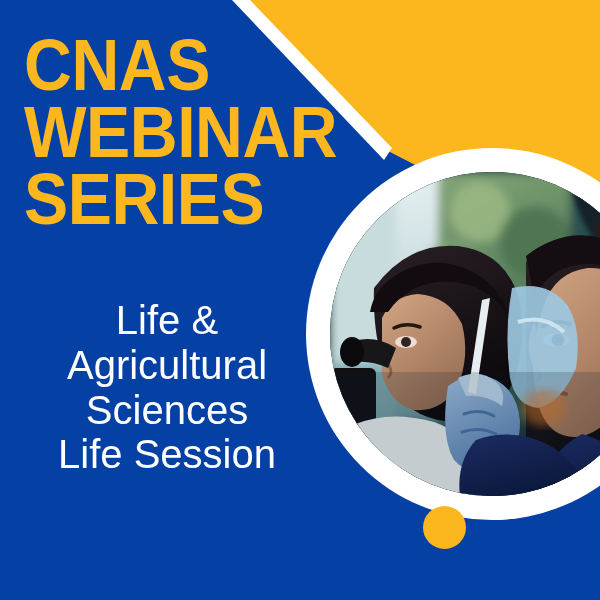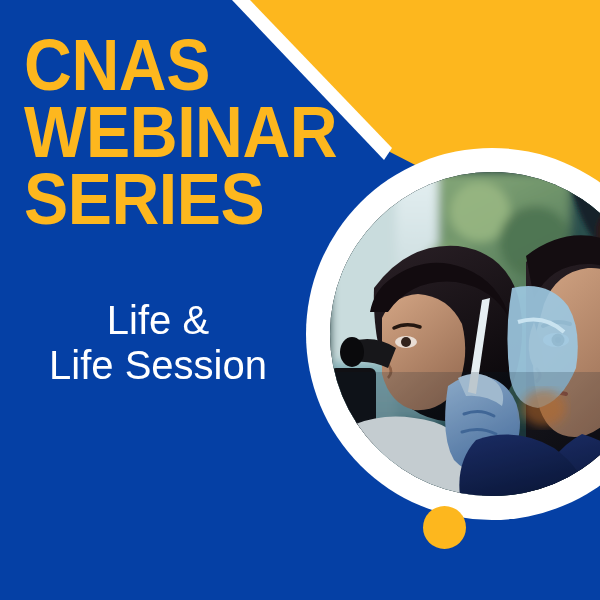--- a/index.html
+++ b/index.html
@@ -96,21 +96,21 @@
     line-height: 0.93;
     letter-spacing: -0.5px;
     transform: scaleX(0.92);
     transform-origin: left center;
     white-space: nowrap;
   }
 
   
   .subtitle {
     position: absolute;
-    left: 8px;
+    left: 17px;
     top: 298px;
     width: 300px;
     text-align: center;
   }
   .subtitle-line {
     display: block;
     color: #ffffff;
     font-weight: 400;
     font-size: 40px;
     line-height: 1.12;
@@ -267,16 +267,18 @@
   <div class="accent-dot"></div>
 
   <div class="headline">
     <span class="headline-line">CNAS</span>
     <span class="headline-line">WEBINAR</span>
     <span class="headline-line">SERIES</span>
   </div>
 
   <div class="subtitle">
     <span class="subtitle-line">Life &amp;</span>
+    <span class="subtitle-line">Agricultural</span>
+    <span class="subtitle-line">Sciences</span>
     <span class="subtitle-line">Life Session</span>
   </div>
 
 </div>
 
 </body></html>

